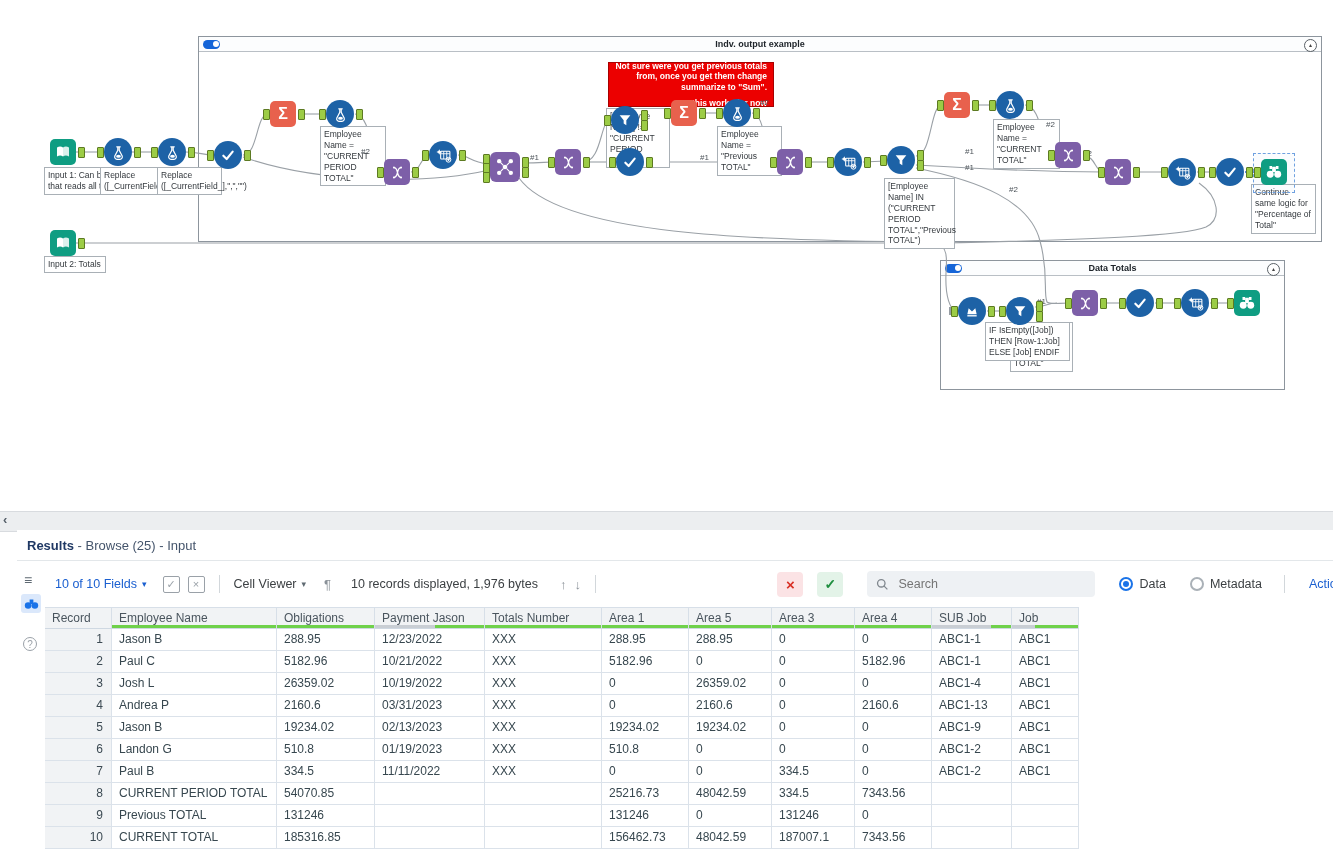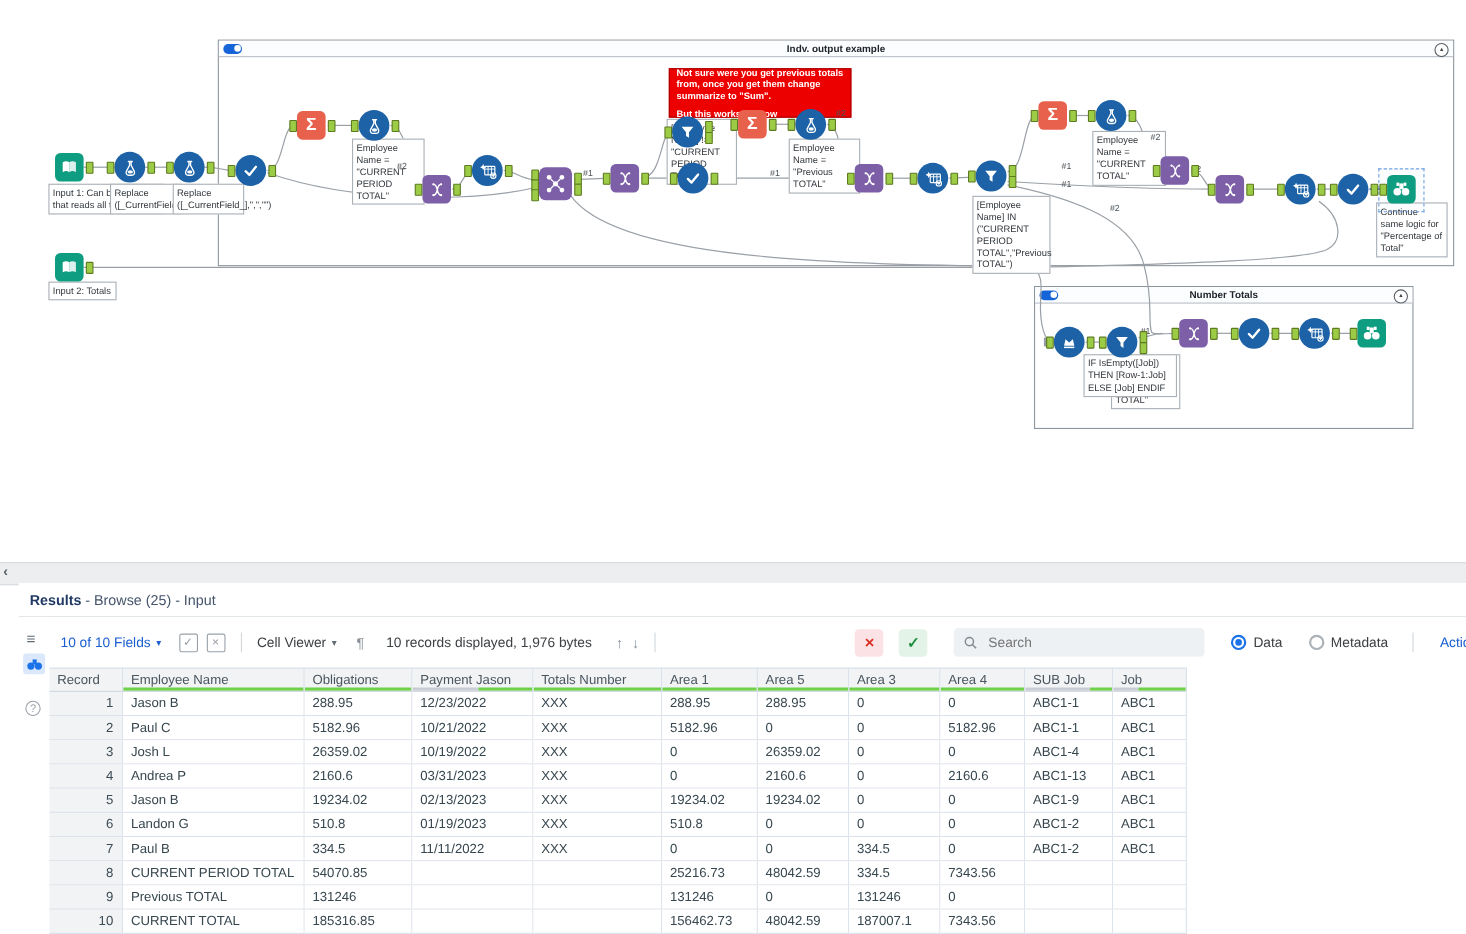--- a/index.html
+++ b/index.html
@@ -15,21 +15,21 @@
 
   
   .canvas{position:absolute;left:0;top:0;width:1333px;height:511px;background:#fff;}
   .wires{position:absolute;left:0;top:0;z-index:1;}
   .container-box{position:absolute;border:1px solid #8d959d;background:transparent;z-index:0;}
   .container-head{position:absolute;left:0;top:0;right:0;height:14px;border-bottom:1px solid #b9bfc5;background:#fcfdfe;display:flex;align-items:center;}
   .container-title{position:absolute;left:0;right:0;text-align:center;font-size:9px;font-weight:bold;color:#20262c;}
   .toggle{position:absolute;left:4px;top:2.5px;width:17px;height:9px;border-radius:5px;background:#1565d8;z-index:2;}
   .toggle::after{content:"";position:absolute;right:1.5px;top:1.5px;width:6px;height:6px;border-radius:50%;background:#fff;}
   .collapse-btn{position:absolute;right:4px;top:1.5px;width:11px;height:11px;border:1px solid #596066;border-radius:50%;color:#444;font-size:6px;line-height:10px;text-align:center;z-index:2;background:#fff;}
-  .comment-box{position:absolute;background:#ec0000;border:1px solid #a80000;color:#fff;font-size:8.5px;font-weight:bold;text-align:left;z-index:2;display:flex;flex-direction:column;justify-content:center;gap:6px;padding:3px 6px;line-height:1.2;}
+  .comment-box{position:absolute;background:#ec0000;border:1px solid #a80000;color:#fff;font-size:8.5px;font-weight:bold;text-align:right;z-index:2;display:flex;flex-direction:column;justify-content:center;gap:6px;padding:3px 6px;line-height:1.2;}
   .annotation{position:absolute;background:#fff;border:1px solid #a9b0b6;color:#33383d;font-size:8.5px;line-height:1.28;padding:2px 3px;z-index:2;}
   .wlabel{position:absolute;font-size:8px;color:#4c5359;z-index:2;}
   .junction{position:absolute;width:5px;height:8px;background:#969da4;z-index:2;}
   .tool{position:absolute;z-index:3;display:flex;align-items:center;justify-content:center;}
   .tool .body{display:flex;align-items:center;justify-content:center;}
   .ci .body{border-radius:50%;width:28px;height:28px;}
   .sq .body{border-radius:5px;width:26px;height:26px;}
   .big .body{width:30px;height:30px;border-radius:6px;}
   .c-blue .body{background:#1d62a6;}
   .c-teal .body{background:#0f9d82;}
@@ -135,21 +135,21 @@
       </svg>
       <div class="container-box" style="left: 198px; top: 36px; width: 1122px; height: 204px;">
         <div class="container-head">
           <span class="container-title">Indv. output example</span>
         </div>
         <span class="toggle"></span>
         <span class="collapse-btn">▴</span>
       </div>
       <div class="container-box" style="left: 940px; top: 260px; width: 343px; height: 128px;">
         <div class="container-head">
-          <span class="container-title">Number Totals</span>
+          <span class="container-title">Data Totals</span>
         </div>
         <span class="toggle"></span>
         <span class="collapse-btn">▴</span>
       </div>
       <div class="comment-box" style="left: 608px; top: 62px; width: 152px; height: 37px;">
         <div>Not sure were you get previous totals from, once you get them change summarize to "Sum".</div>
         <div>But this works for now</div>
       </div>
       <div class="annotation" style="left: 44px; top: 167px; width: 97px;">Input 1: Can be a macro that reads all the sheets</div>
       <div class="annotation" style="left: 100px; top: 167px; width: 57px;">Replace ([_CurrentField_],"$","")</div>

